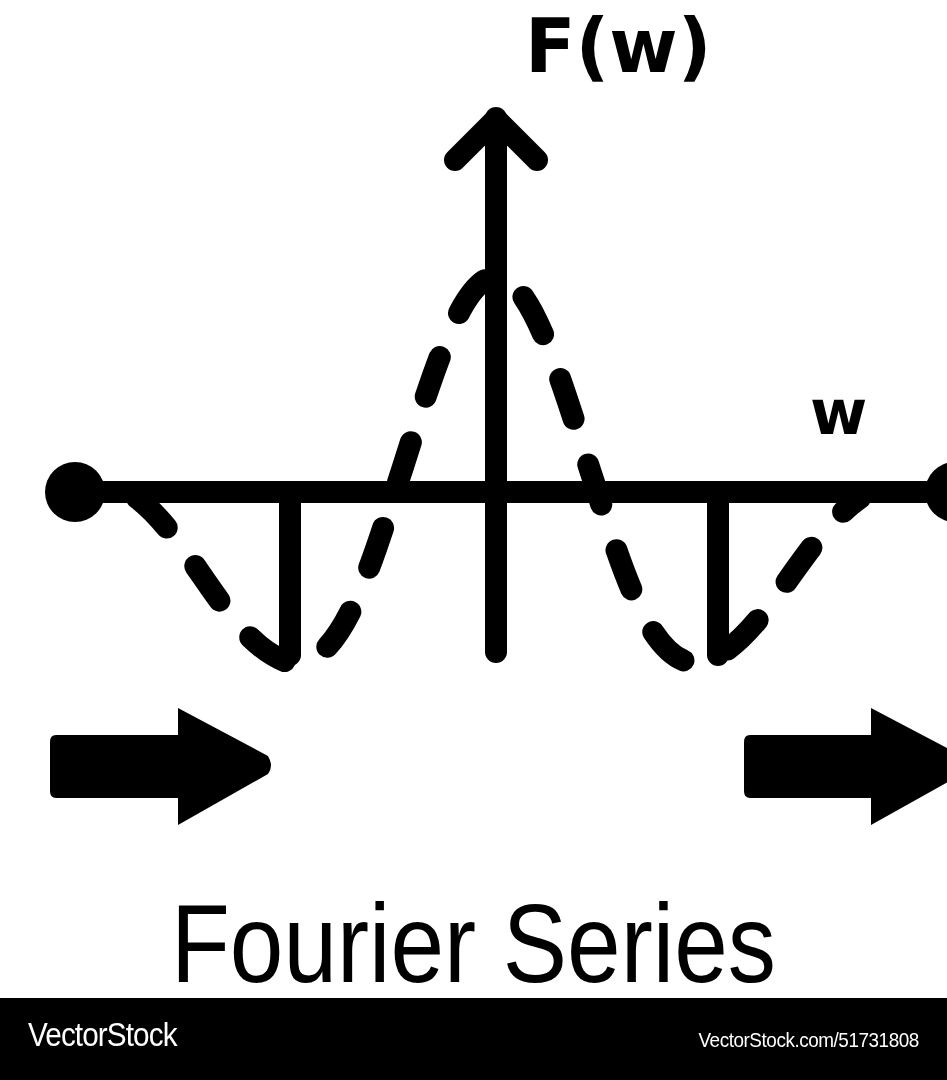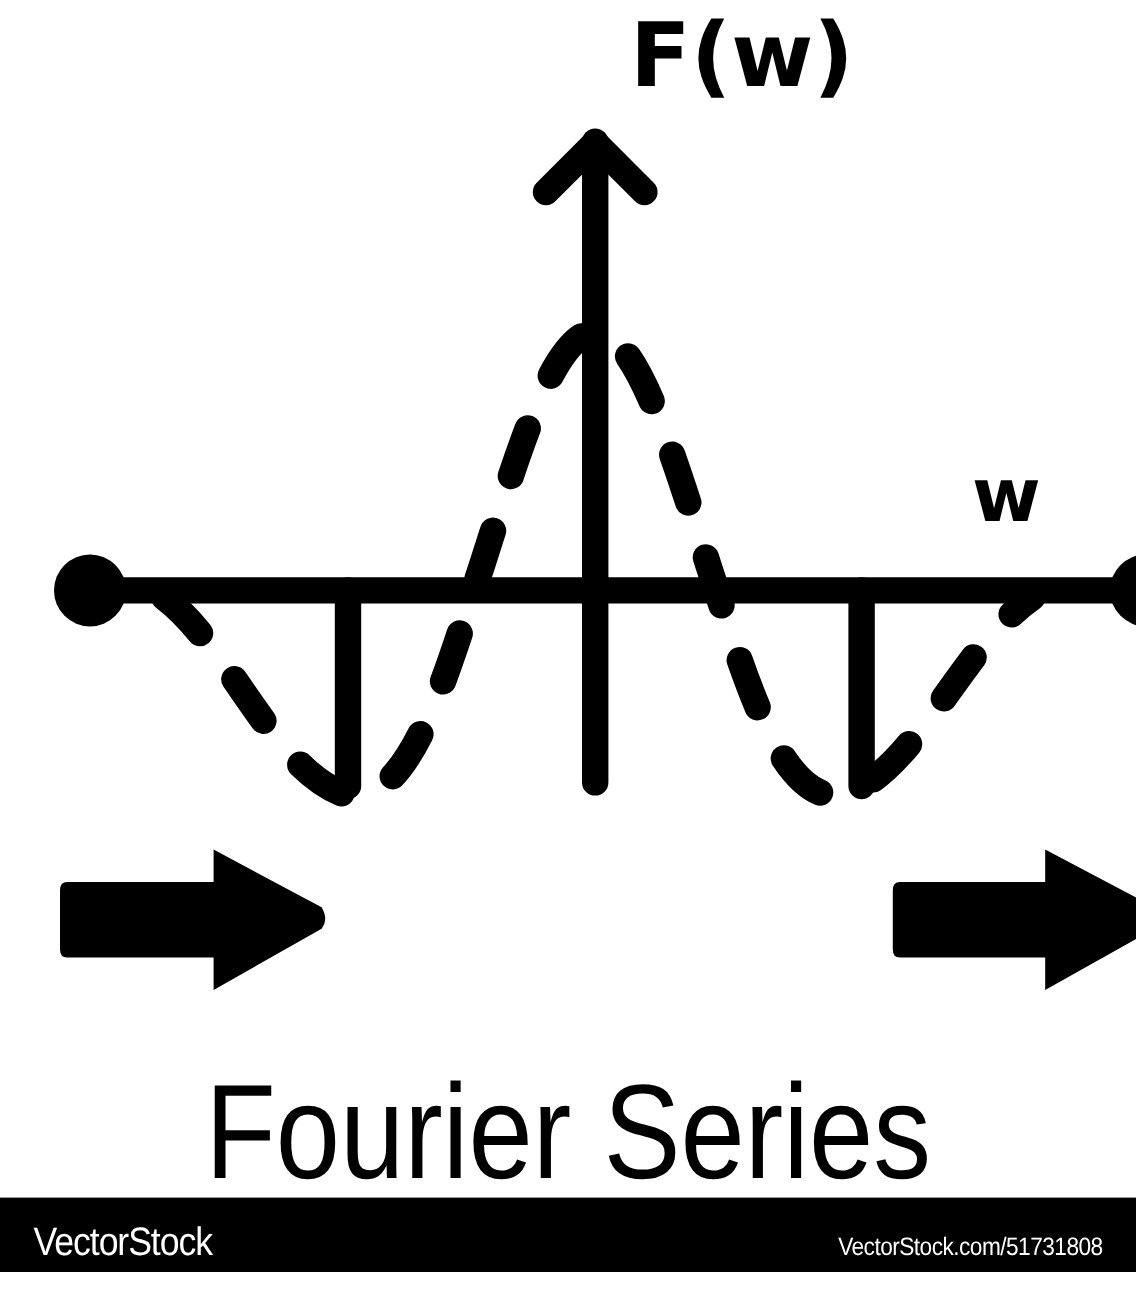--- a/index.html
+++ b/index.html
@@ -6,21 +6,21 @@
     body { width: 947px; height: 1080px; position: relative; overflow: hidden; }
     .canvas { position: absolute; left: 0; top: 0; width: 947px; height: 1000px; padding-left: 42px; }
     .title {
       position: absolute; left: 0; top: 884px; width: 947px; text-align: center;
       font-family: "Liberation Sans", sans-serif; font-weight: 300;
       font-size: 112px; line-height: 120px; color: #000;
       transform: scaleX(0.86); transform-origin: 473px 0;
       -webkit-text-stroke: 0px; letter-spacing: 0px;
     }
     .footer {
-      position: absolute; left: 0; top: 998px; width: 947px; height: 62px;
+      position: absolute; left: 0; top: 998px; width: 947px; height: 82px;
       background: #000000; color: #ffffff;
     }
     .brand {
       position: absolute; left: 28px; top: 18px;
       font-family: "Liberation Sans", sans-serif; font-size: 33px; letter-spacing: -1px;
       transform: scaleX(0.9); transform-origin: 0 0;
     }
     .ref {
       position: absolute; right: 28px; top: 30px;
       font-family: "Liberation Sans", sans-serif; font-size: 21px; letter-spacing: -0.5px;

